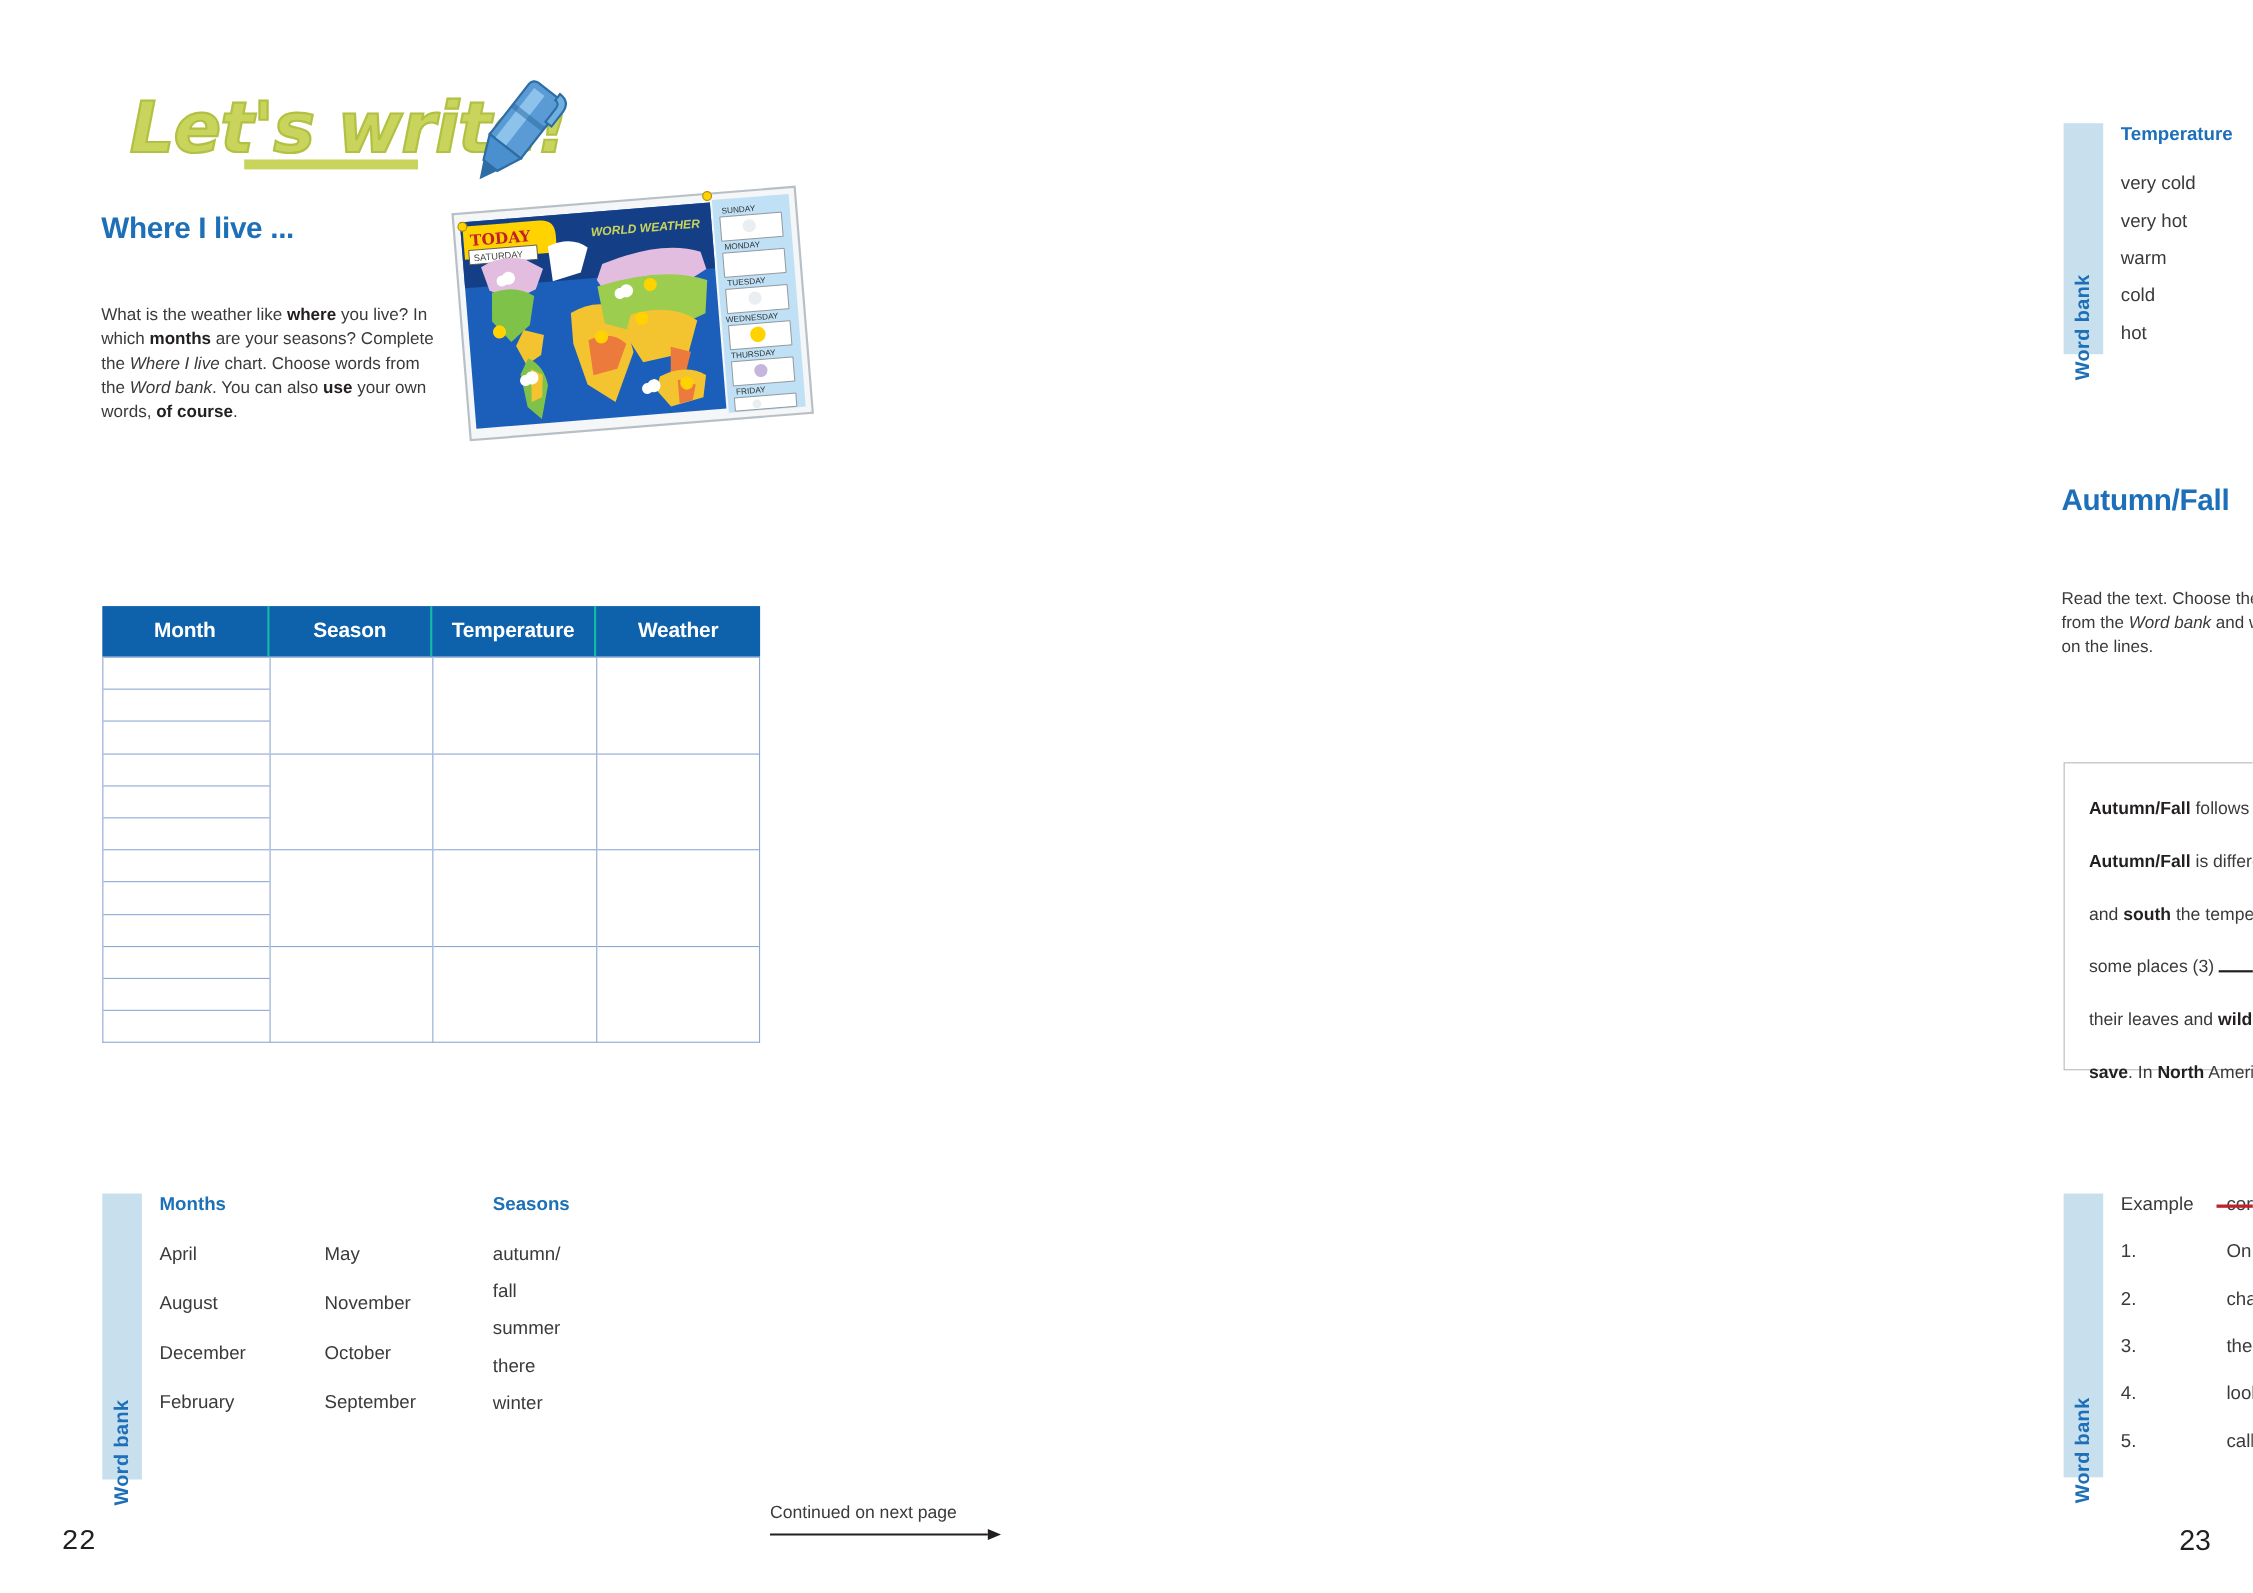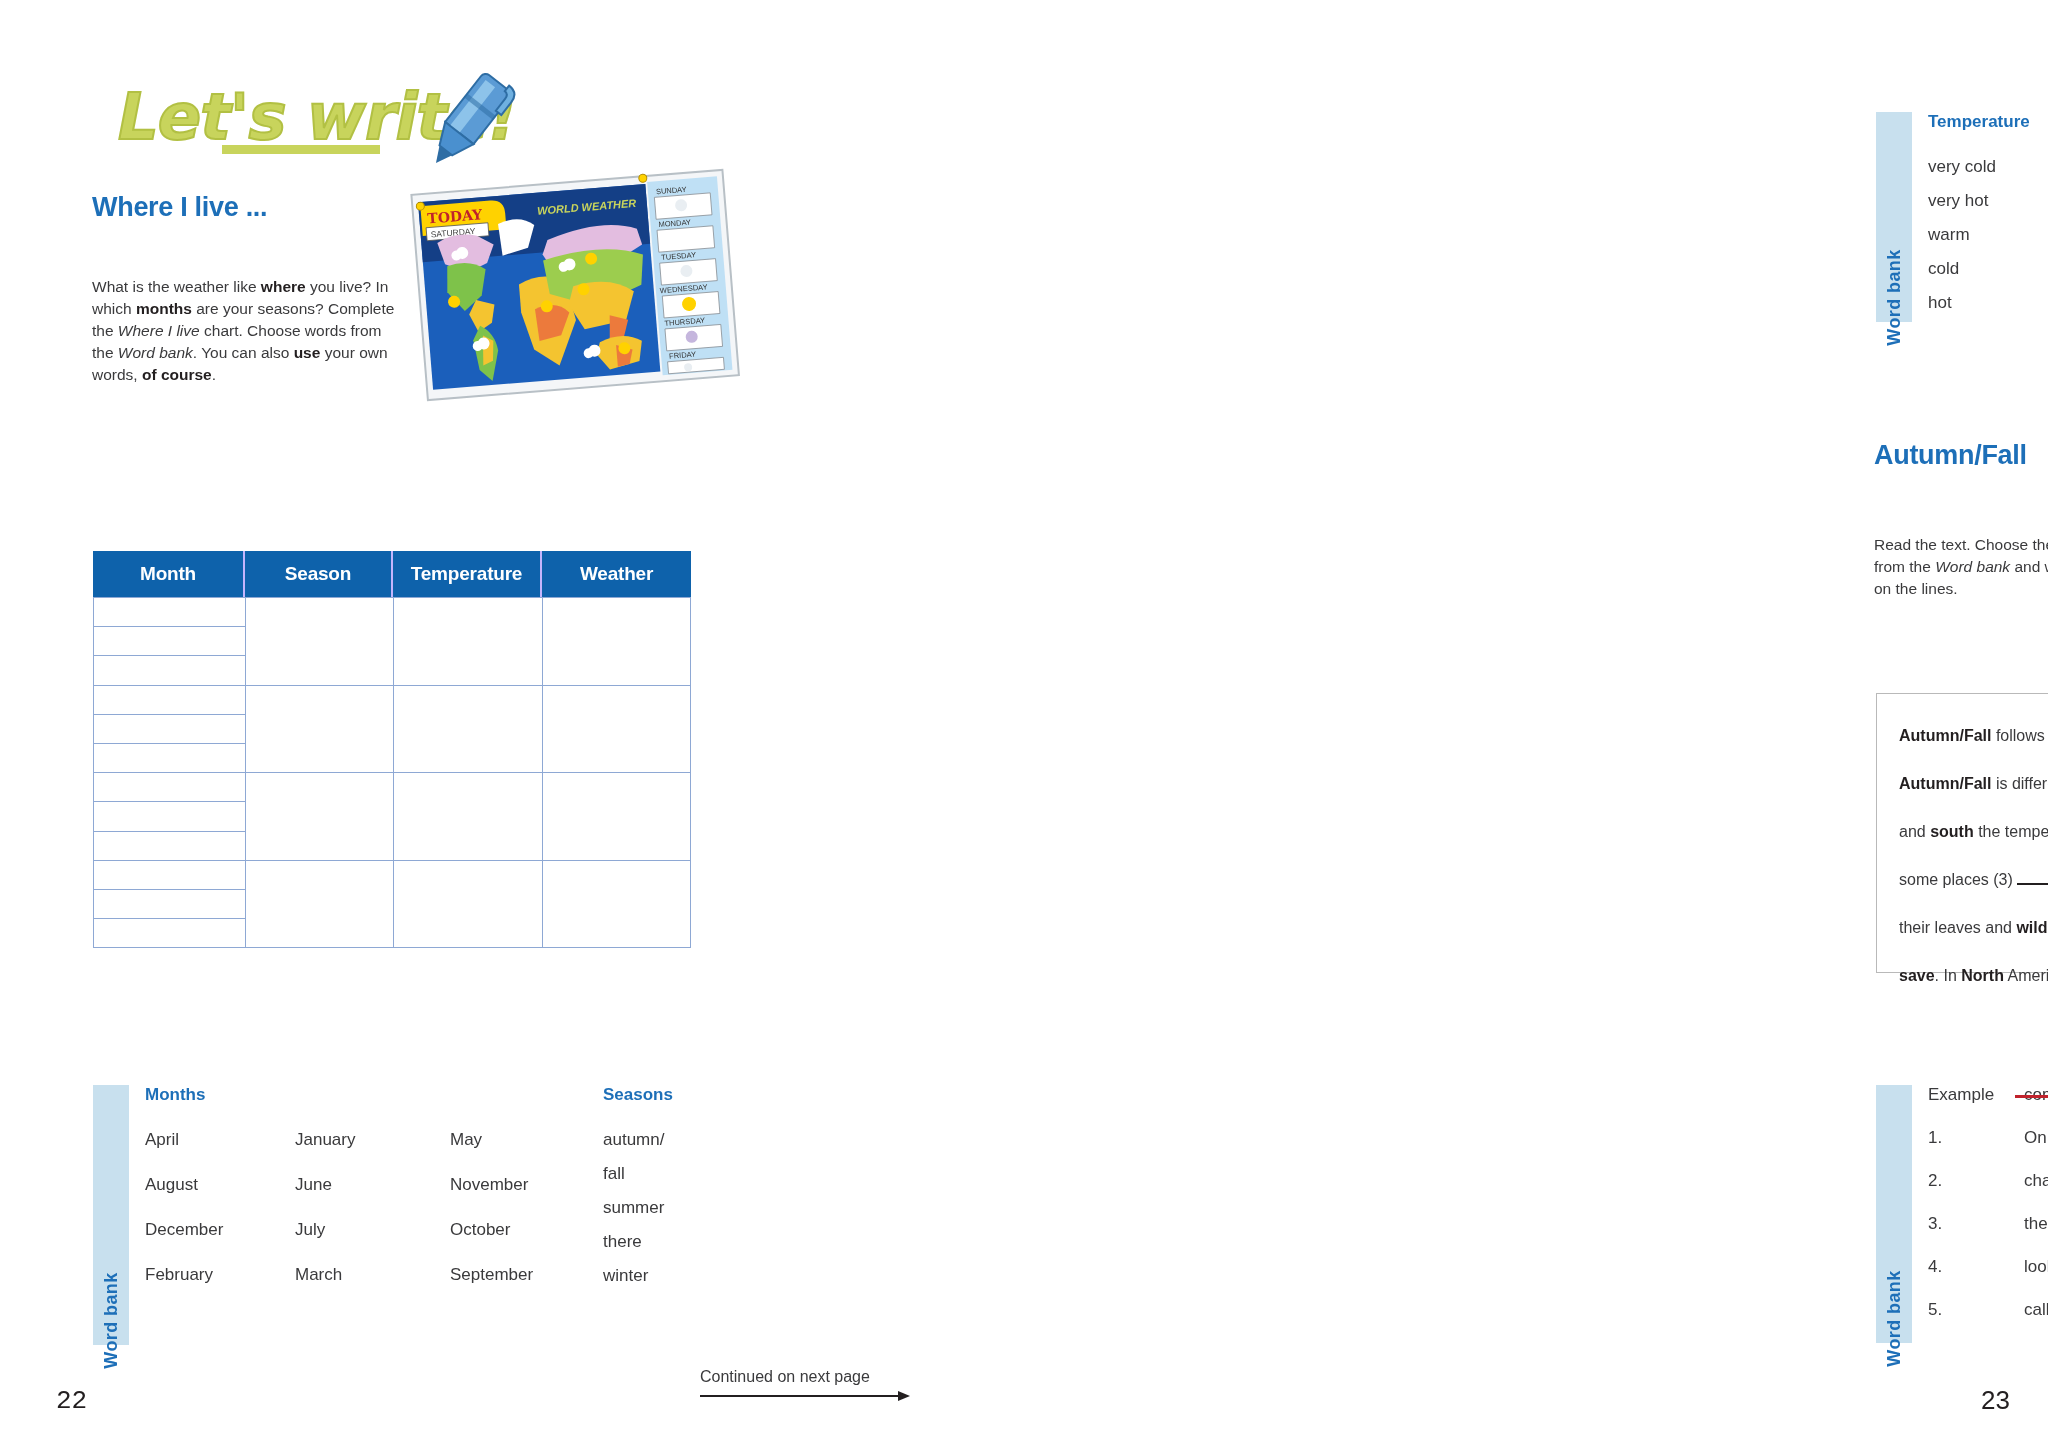--- a/index.html
+++ b/index.html
@@ -82,21 +82,21 @@
     height: 46px;
     background: #0e62ab;
   }
   .wt-head div {
     color: #ffffff;
     font-size: 19px;
     font-weight: 700;
     display: flex;
     align-items: center;
     justify-content: center;
-    border-right: 2px solid #c4b5fd;
+    border-right: 2px solid #14b8a6;
     letter-spacing: -0.2px;
   }
   .wt-head div:last-child { border-right: none; }
   .col-month { width: 152px; }
   .col-season { width: 148px; }
   .col-temp { width: 149px; }
   .col-weather { width: 149px; }
 
   .wt-body { display: flex; }
   .wt-col {
@@ -360,27 +360,20 @@
         <span>Word bank</span>
       </div>
       <div class="wb-cols">
         <div class="wb-col" style="width:150px;">
           <div class="wb-title">Months</div>
           <div class="wb-item">April</div>
           <div class="wb-item">August</div>
           <div class="wb-item">December</div>
           <div class="wb-item">February</div>
         </div>
-        <div class="wb-col" style="width:155px;">
-          <div class="wb-title"></div>
-          <div class="wb-item">January</div>
-          <div class="wb-item">June</div>
-          <div class="wb-item">July</div>
-          <div class="wb-item">March</div>
-        </div>
         <div class="wb-col" style="width:153px;">
           <div class="wb-title"></div>
           <div class="wb-item">May</div>
           <div class="wb-item">November</div>
           <div class="wb-item">October</div>
           <div class="wb-item">September</div>
         </div>
         <div class="wb-col" style="width:120px;">
           <div class="wb-title">Seasons</div>
           <div class="wb-item tight">autumn/</div>

